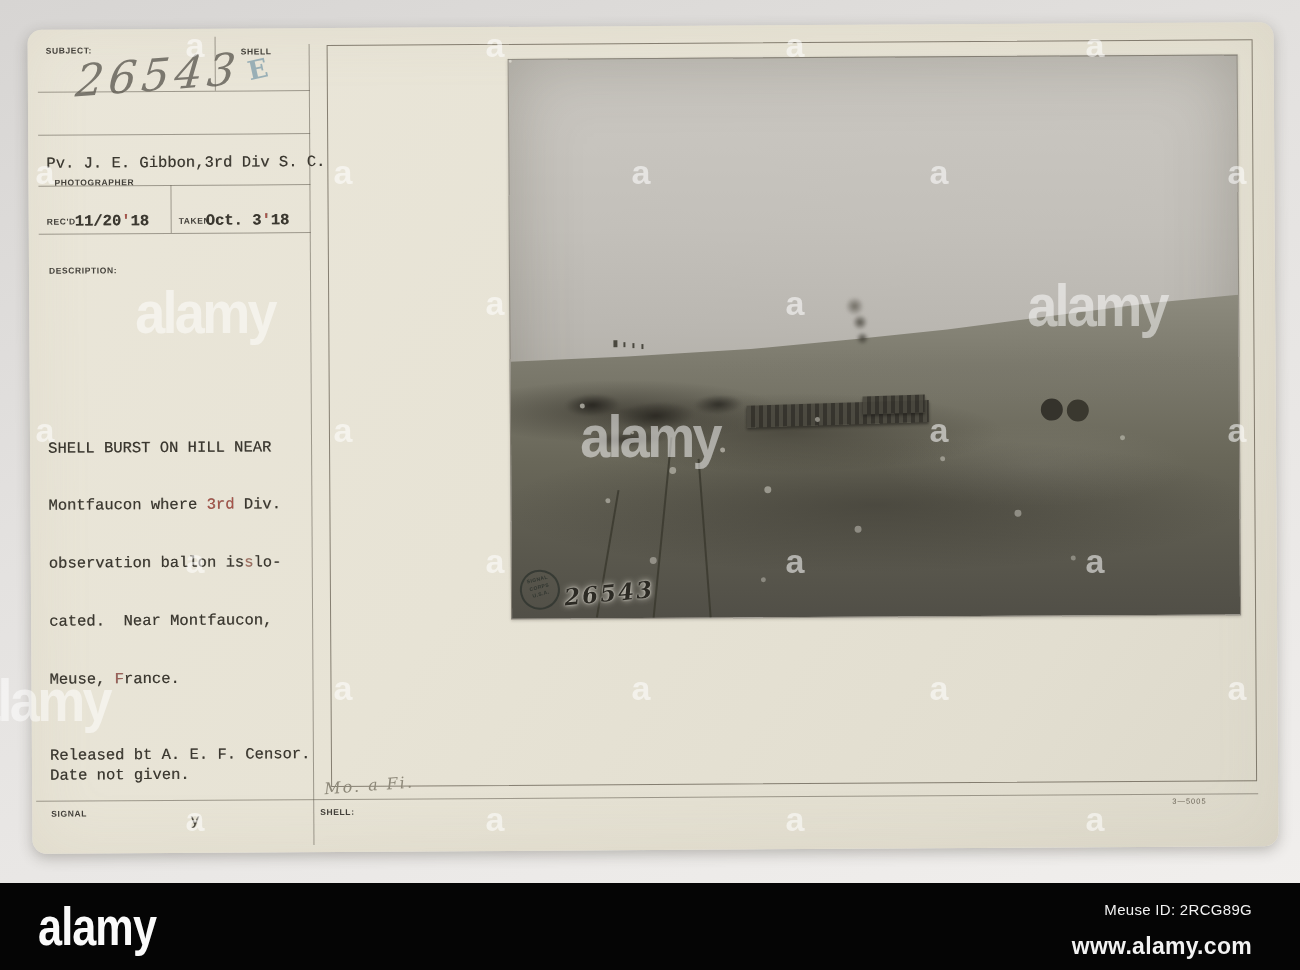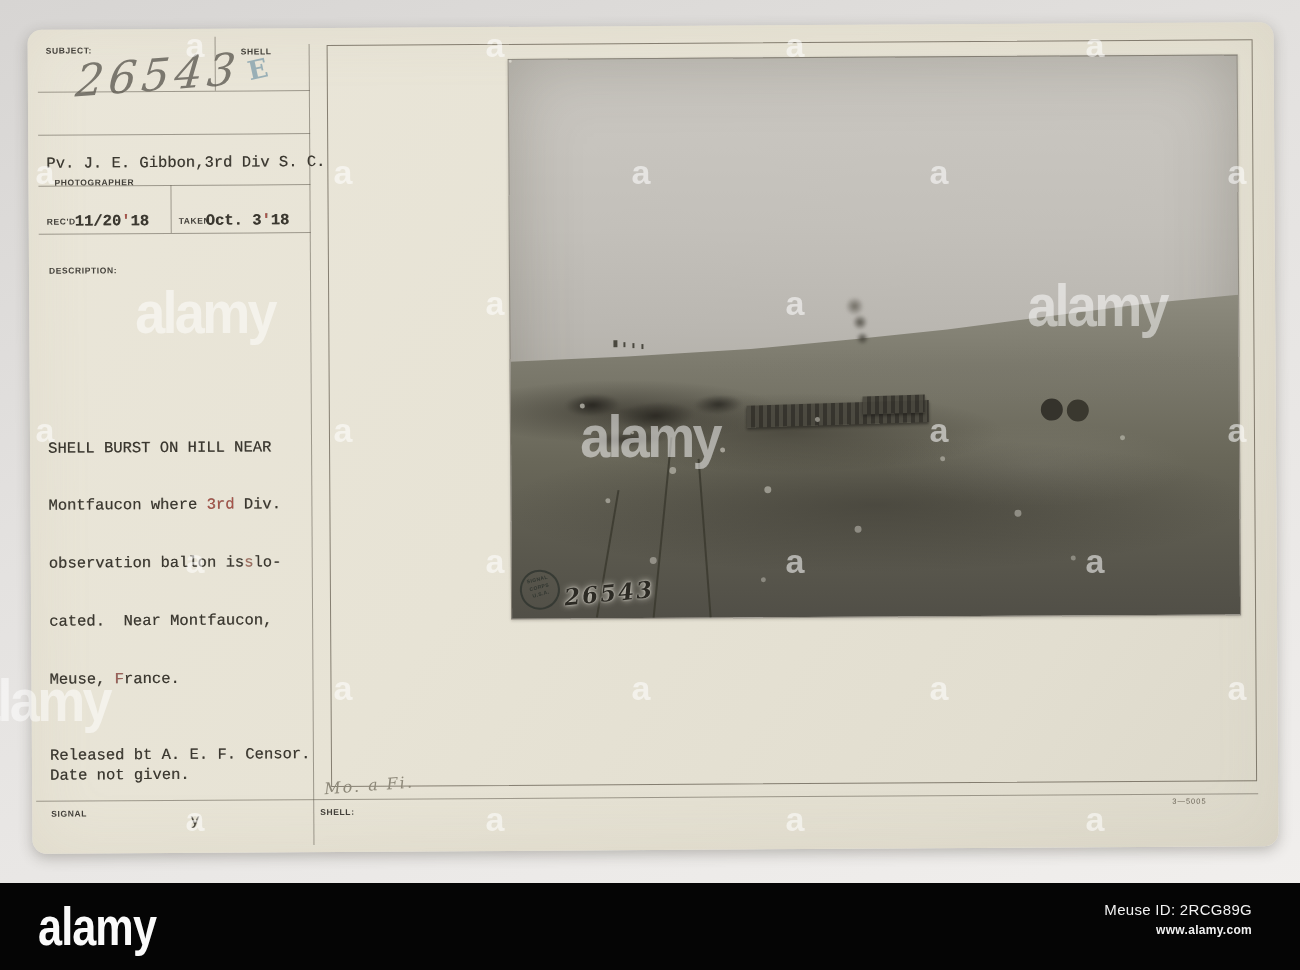--- a/index.html
+++ b/index.html
@@ -82,21 +82,21 @@
   .wm-small{position:absolute;transform:translate(-50%,-50%);font-weight:700;font-size:34px;
      color:rgba(255,255,255,.55);font-family:"Liberation Sans",sans-serif;}
   .wm-big{position:absolute;transform:translate(-50%,-50%) scaleX(.9);font-weight:700;font-size:60px;
      letter-spacing:-3px;color:rgba(255,255,255,.5);font-family:"Liberation Sans",sans-serif;}
   
   .footer-bar{position:absolute;left:0;top:883px;width:1300px;height:87px;background:#050505;z-index:60;}
   .footer-logo{position:absolute;left:38px;top:12px;font-size:47px;font-weight:700;color:#fafafa;
      letter-spacing:-1px;transform:scale(.92,1.14);transform-origin:left top;}
   .footer-right{position:absolute;right:48px;top:18px;text-align:right;color:#f2f2f2;}
   .footer-id{font-size:15px;letter-spacing:.3px;}
-  .footer-url{font-size:12px;font-weight:700;margin-top:5px;letter-spacing:.3px;}
+  .footer-url{font-size:23px;font-weight:700;margin-top:15px;letter-spacing:.3px;}
 </style>
 </head>
 <body>
 
 <div class="page">
 
   <div class="card">
 
     <span class="label" style="left:18px;top:16px;">SUBJECT:</span>
     <span class="subject-number">26543</span>

